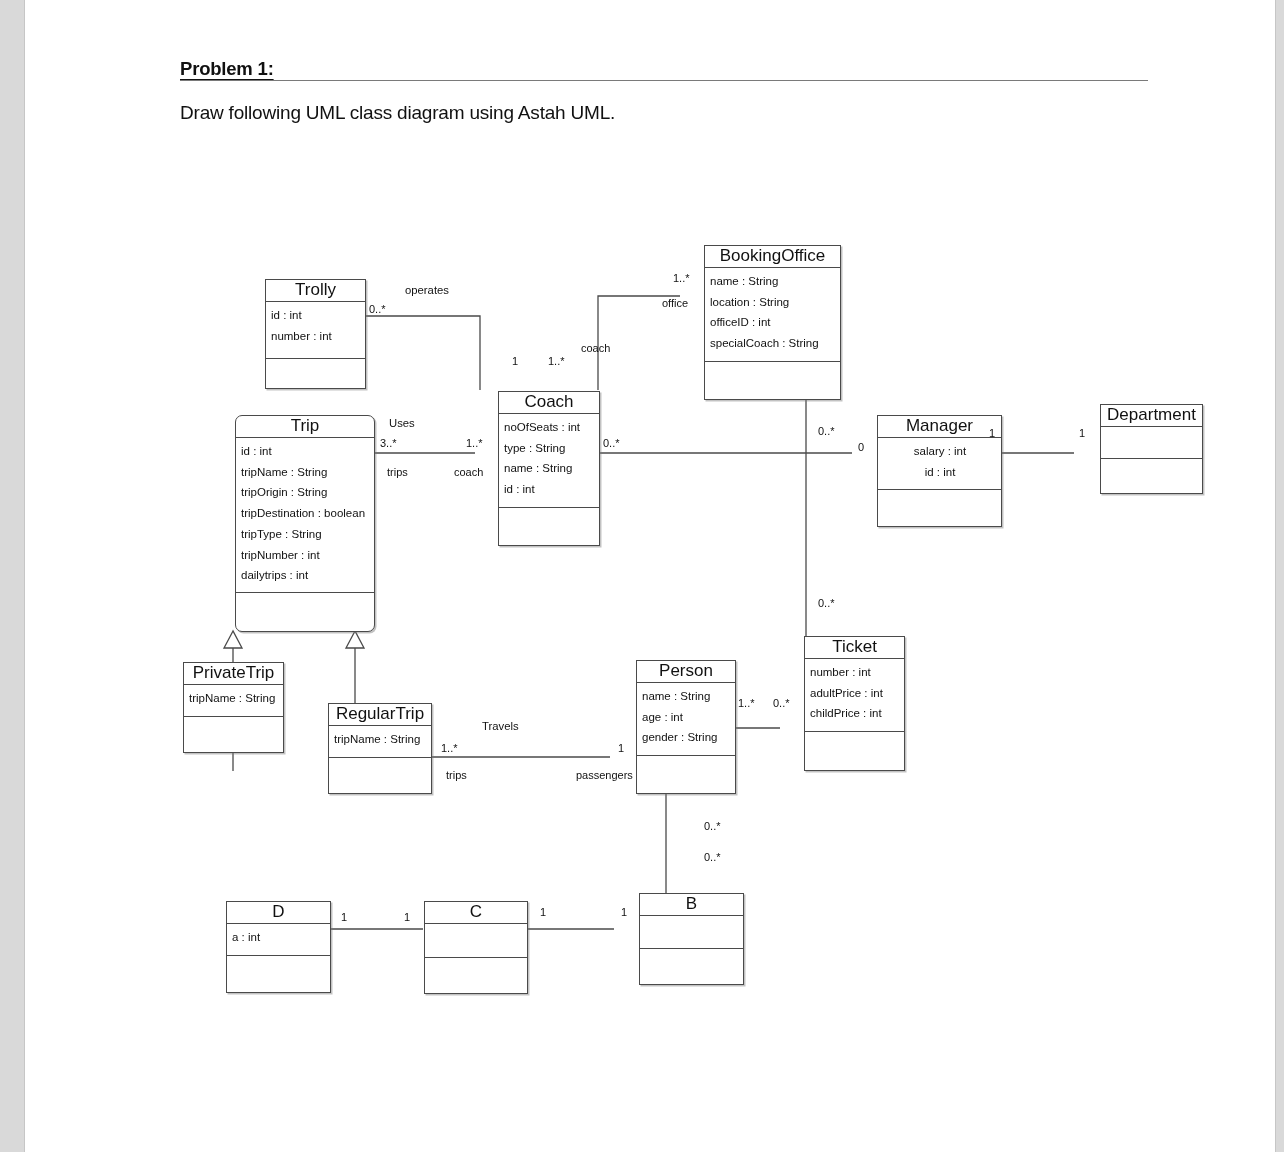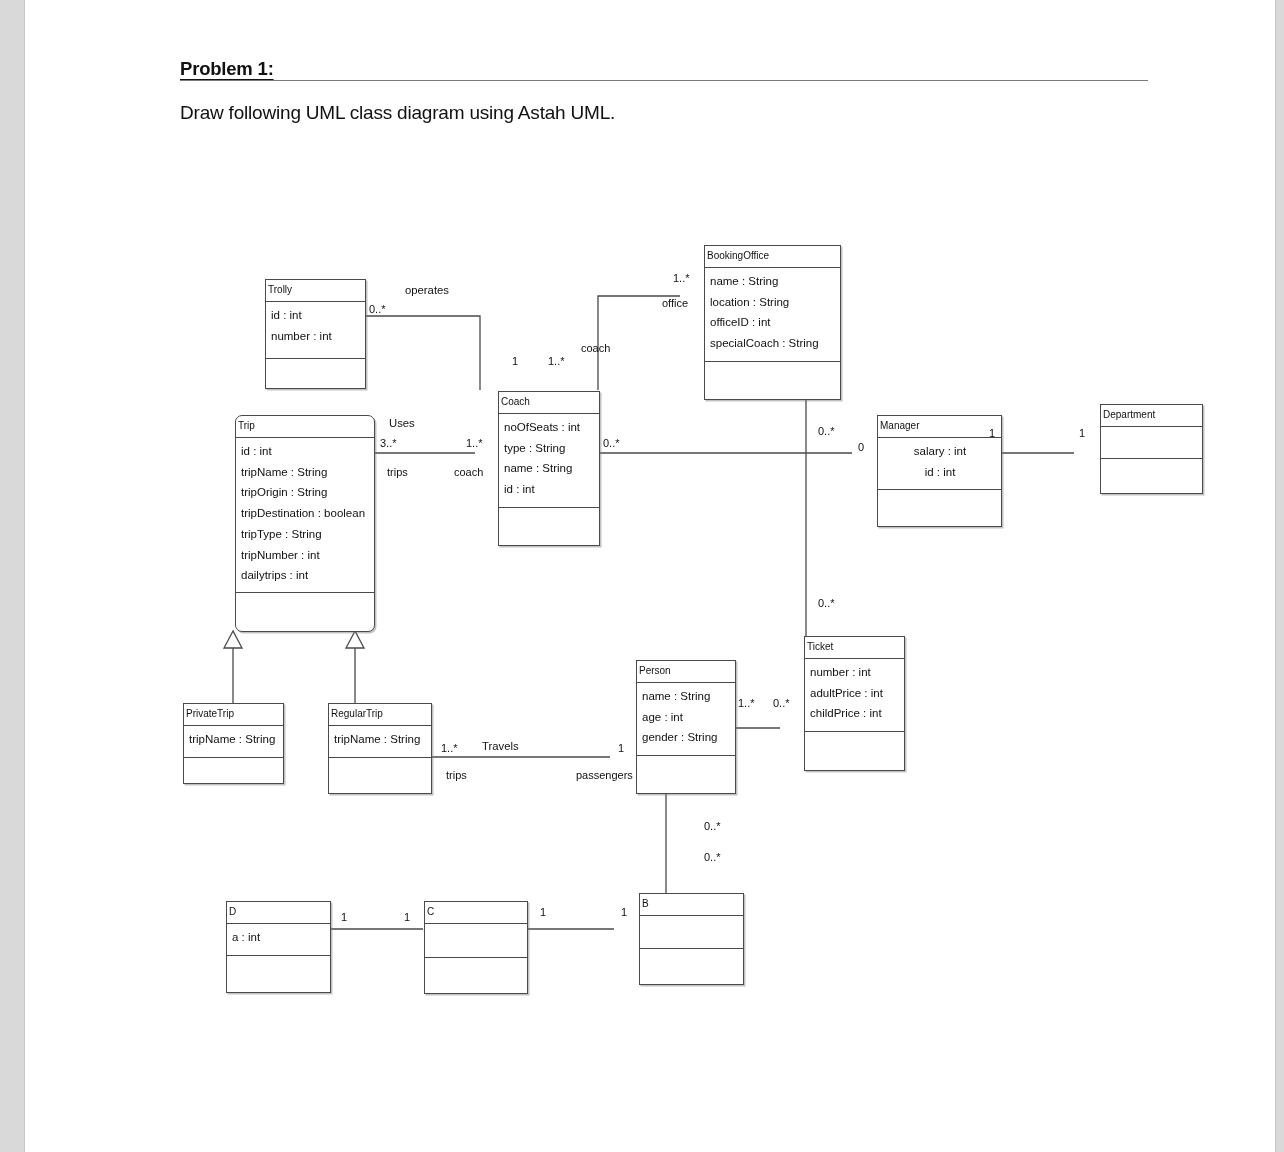--- a/index.html
+++ b/index.html
@@ -87,24 +87,24 @@
   .uml-class {
     position: absolute;
     background: #ffffff;
     border: 1.3px solid #4a4a4a;
     box-sizing: border-box;
     box-shadow: 1.5px 1.5px 0 rgba(120,120,120,0.45);
     font-size: 11.5px;
     color: #111;
   }
   .uml-name {
-    text-align: left;
+    text-align: center;
     padding: 3px 2px 4px;
     border-bottom: 1.3px solid #4a4a4a;
-    font-size: 10px;
+    font-size: 17px;
     line-height: 14px;
     white-space: nowrap;
     overflow: hidden;
   }
   .uml-attrs {
     border-bottom: 1.3px solid #4a4a4a;
     padding: 3px 4px 4px 5px;
     box-sizing: border-box;
   }
   .uml-attrs.empty { padding: 0; }
@@ -248,21 +248,21 @@
     <div class="uml-class" style="left:611px; top:660px; width:100px; height:134px;">
       <div class="uml-name">Person</div>
       <div class="uml-attrs" style="height:73px;">
         <div class="uml-attr">name : String</div>
         <div class="uml-attr">age : int</div>
         <div class="uml-attr">gender : String</div>
       </div>
       <div class="uml-ops"></div>
     </div>
 
-    <div class="uml-class" style="left:158px; top:703px; width:101px; height:81px;">
+    <div class="uml-class" style="left:158px; top:662px; width:101px; height:91px;">
       <div class="uml-name">PrivateTrip</div>
       <div class="uml-attrs" style="height:32px;">
         <div class="uml-attr">tripName : String</div>
       </div>
       <div class="uml-ops"></div>
     </div>
 
     <div class="uml-class" style="left:303px; top:703px; width:104px; height:91px;">
       <div class="uml-name">RegularTrip</div>
       <div class="uml-attrs" style="height:32px;">
@@ -311,21 +311,21 @@
 
     <div class="lbl" style="left:964px; top:427px;">1</div>
     <div class="lbl" style="left:1054px; top:427px;">1</div>
 
     <div class="lbl" style="left:793px; top:425px;">0..*</div>
     <div class="lbl" style="left:793px; top:597px;">0..*</div>
 
     <div class="lbl" style="left:713px; top:697px;">1..*</div>
     <div class="lbl" style="left:748px; top:697px;">0..*</div>
 
-    <div class="lbl assoc" style="left:457px; top:720px;margin-top:20px;">Travels</div>
+    <div class="lbl assoc" style="left:457px; top:720px;">Travels</div>
     <div class="lbl" style="left:416px; top:742px;">1..*</div>
     <div class="lbl" style="left:593px; top:742px;">1</div>
     <div class="lbl" style="left:421px; top:769px;">trips</div>
     <div class="lbl" style="left:551px; top:769px;">passengers</div>
 
     <div class="lbl" style="left:679px; top:820px;">0..*</div>
     <div class="lbl" style="left:679px; top:851px;">0..*</div>
 
     <div class="lbl" style="left:316px; top:911px;">1</div>
     <div class="lbl" style="left:379px; top:911px;">1</div>

